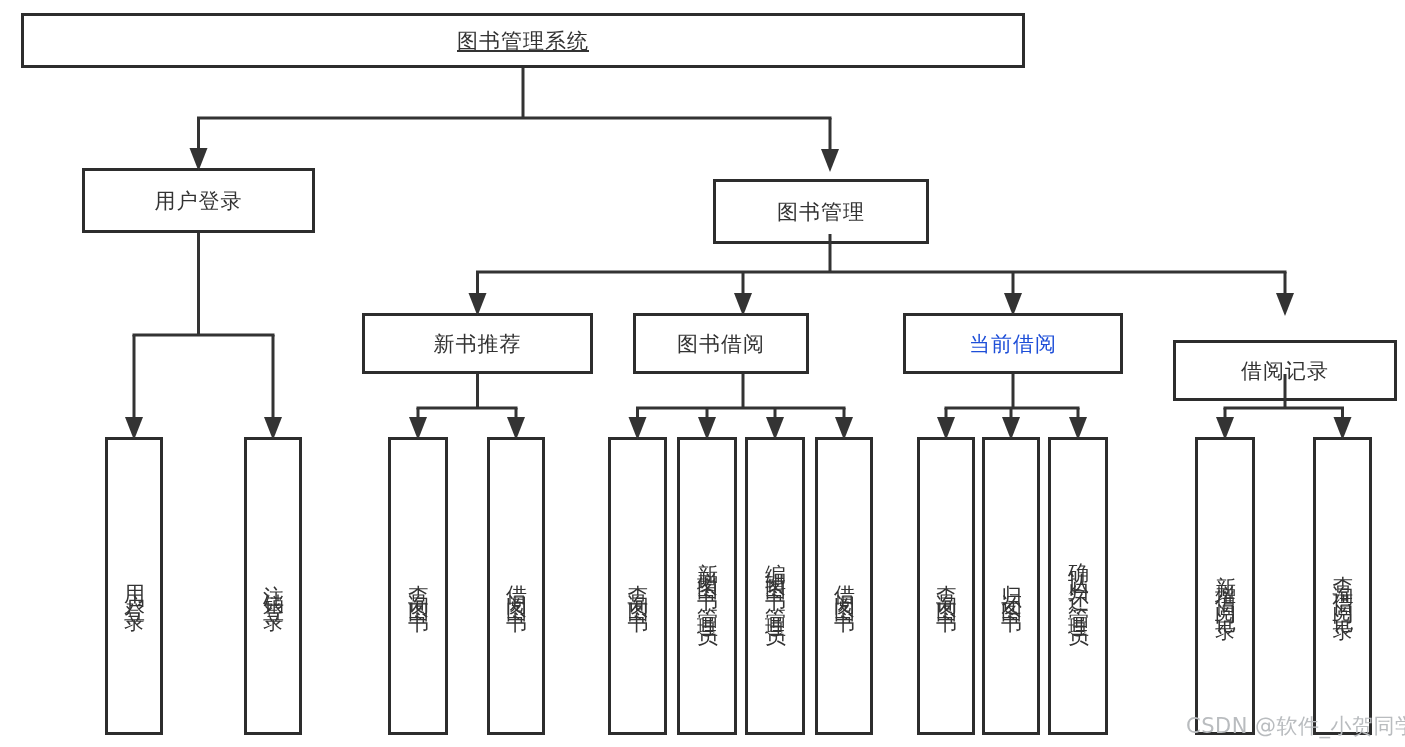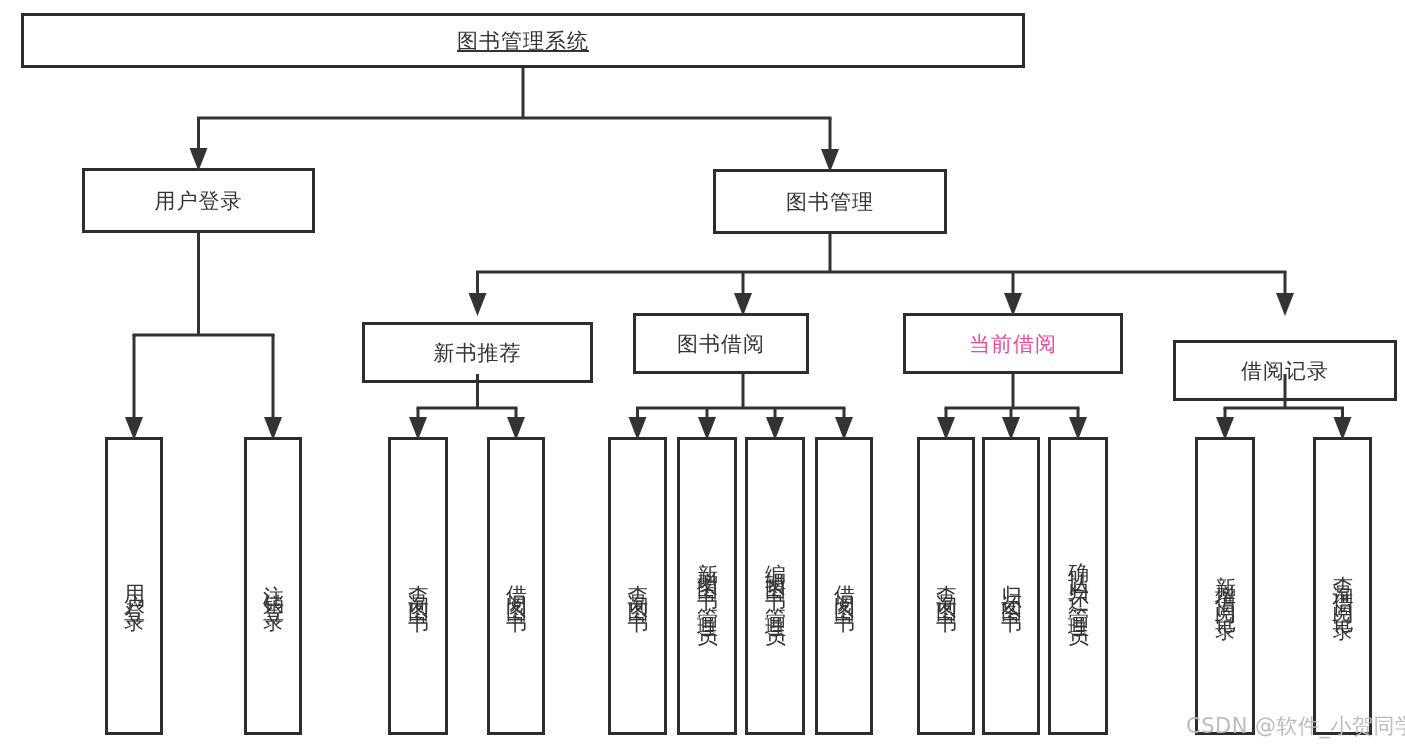--- a/index.html
+++ b/index.html
@@ -61,31 +61,31 @@
 </head>
 <body>
 
 <div id="diagram">
   <div class="node h" style="left: 21px; top: 13px; width: 1004px; height: 55px; border-color: rgb(45, 45, 45); background: rgb(255, 255, 255);">
       <span class="label" style="color: rgb(51, 51, 51); text-decoration: underline;">图书管理系统</span>
     </div>
     <div class="node h" style="left: 82px; top: 168px; width: 233px; height: 65px; border-color: rgb(45, 45, 45); background: rgb(255, 255, 255);">
       <span class="label" style="color: rgb(51, 51, 51);">用户登录</span>
     </div>
-    <div class="node h" style="left: 713px; top: 169px; width: 234px; height: 65px; border-color: rgb(45, 45, 45); background: rgb(255, 255, 255);">
+    <div class="node h" style="left: 713px; top: 179px; width: 216px; height: 65px; border-color: rgb(45, 45, 45); background: rgb(255, 255, 255);">
       <span class="label" style="color: rgb(51, 51, 51);">图书管理</span>
     </div>
-    <div class="node h" style="left: 362px; top: 322px; width: 231px; height: 61px; border-color: rgb(45, 45, 45); background: rgb(255, 255, 255);">
+    <div class="node h" style="left: 362px; top: 313px; width: 231px; height: 61px; border-color: rgb(45, 45, 45); background: rgb(255, 255, 255);">
       <span class="label" style="color: rgb(51, 51, 51);">新书推荐</span>
     </div>
     <div class="node h" style="left: 633px; top: 313px; width: 176px; height: 61px; border-color: rgb(45, 45, 45); background: rgb(255, 255, 255);">
       <span class="label" style="color: rgb(51, 51, 51);">图书借阅</span>
     </div>
     <div class="node h" style="left: 903px; top: 313px; width: 220px; height: 61px; border-color: rgb(45, 45, 45); background: rgb(255, 255, 255);">
-      <span class="label" style="color: #ec4899;">当前借阅</span>
+      <span class="label" style="color: #1d4ed8;">当前借阅</span>
     </div>
     <div class="node h" style="left: 1173px; top: 313px; width: 224px; height: 61px; border-color: rgb(45, 45, 45); background: rgb(255, 255, 255); margin-top: 27px;">
       <span class="label" style="color: rgb(51, 51, 51);">借阅记录</span>
     </div>
     <div class="node v" style="left: 105px; top: 437px; width: 58px; height: 298px; border-color: rgb(45, 45, 45); background: rgb(255, 255, 255);">
       <span class="label" style="color: rgb(51, 51, 51);">用户登录</span>
     </div>
     <div class="node v" style="left: 244px; top: 437px; width: 58px; height: 298px; border-color: rgb(45, 45, 45); background: rgb(255, 255, 255);">
       <span class="label" style="color: rgb(51, 51, 51);">注销登录</span>
     </div>

